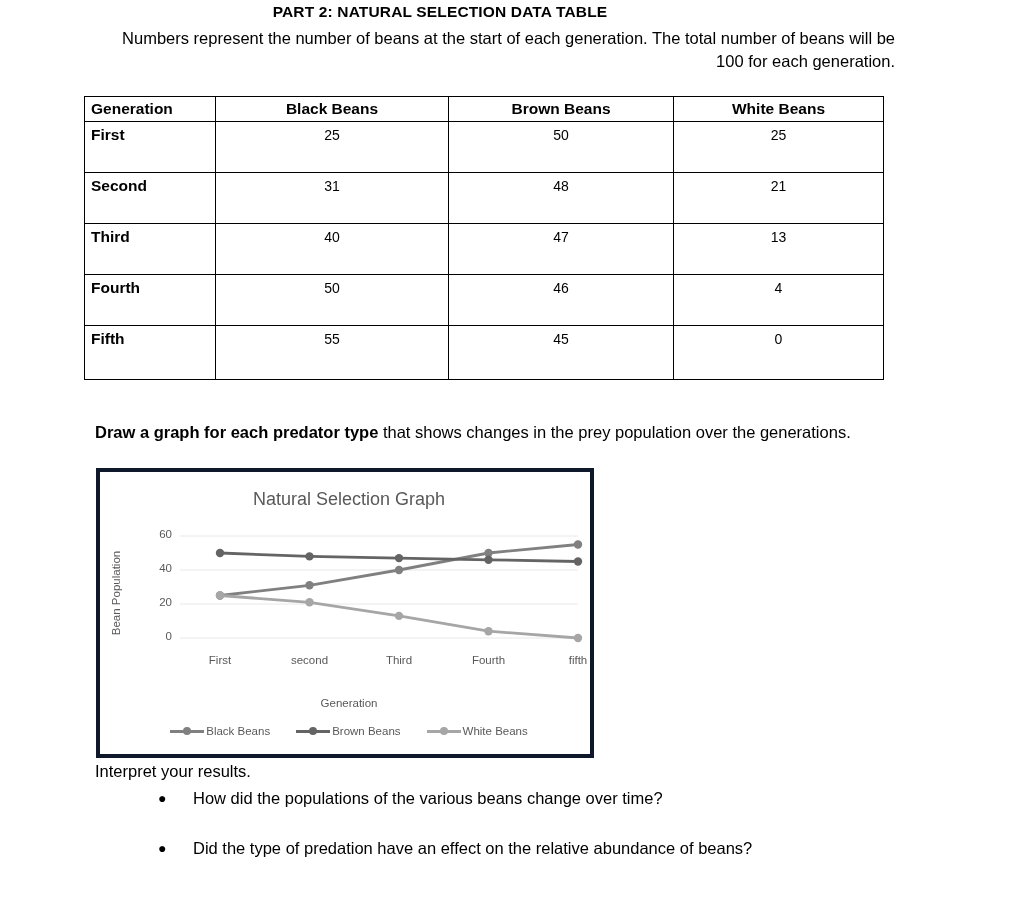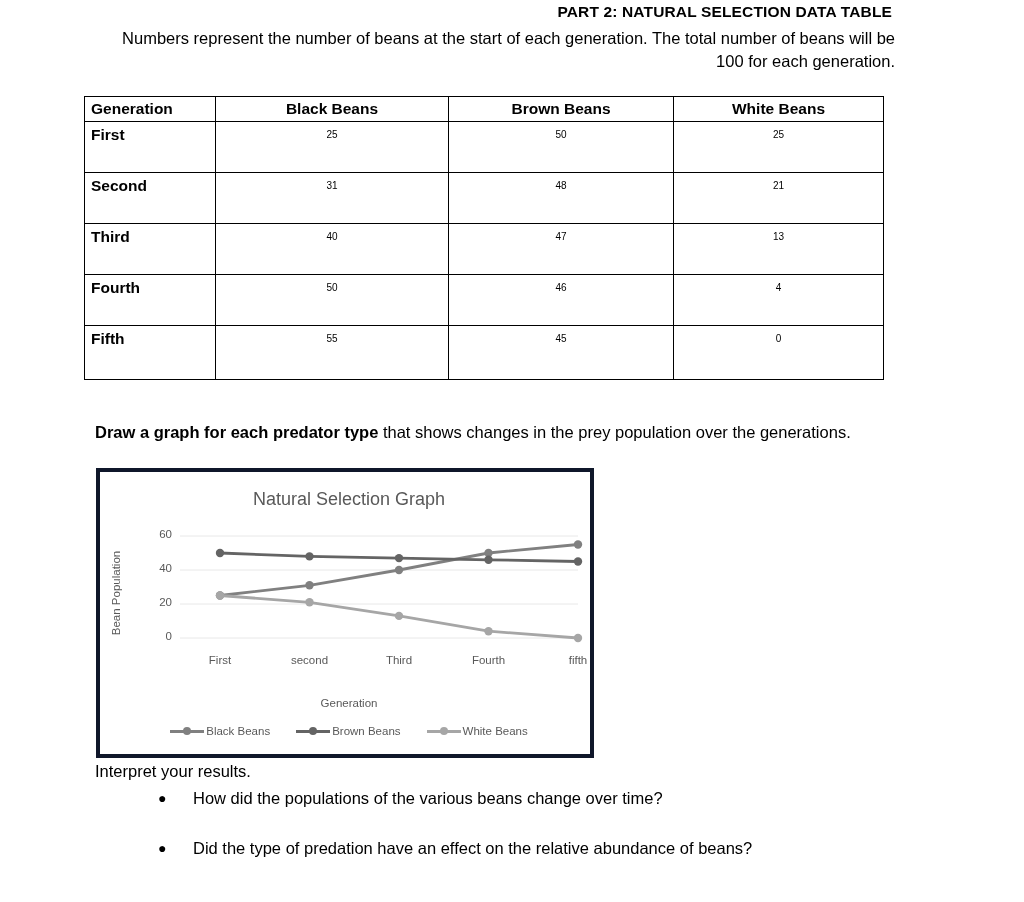--- a/index.html
+++ b/index.html
@@ -18,23 +18,23 @@
   .page {
     position: absolute;
     left: 0; top: 0;
     width: 1024px;
     height: 902px;
   }
 
   
   #part-title {
     position: absolute;
-    left: 12px; top: 3px;
+    left: 0; top: 3px;
     width: 880px;
-    text-align: right;
+    text-align: center;
     font-size: 15.5px;
     font-weight: bold;
     letter-spacing: 0.15px;
   }
   #intro-text {
     position: absolute;
     left: 95px; top: 27px;
     width: 800px;
     font-size: 16.5px;
     line-height: 23px;
@@ -75,21 +75,21 @@
     line-height: 24px;
   }
   .body-row td { height: 50px; }
   .gen-cell {
     font-size: 15.5px;
     font-weight: bold;
     padding-left: 6px !important;
     line-height: 26px;
   }
   .num-cell {
-    font-size: 10px;
+    font-size: 14px;
     text-align: center;
     line-height: 26px;
   }
   .num-cell.bottom-aligned {
     vertical-align: bottom;
     padding-bottom: 3px !important;
   }
 
   
   #graph-instruction {

